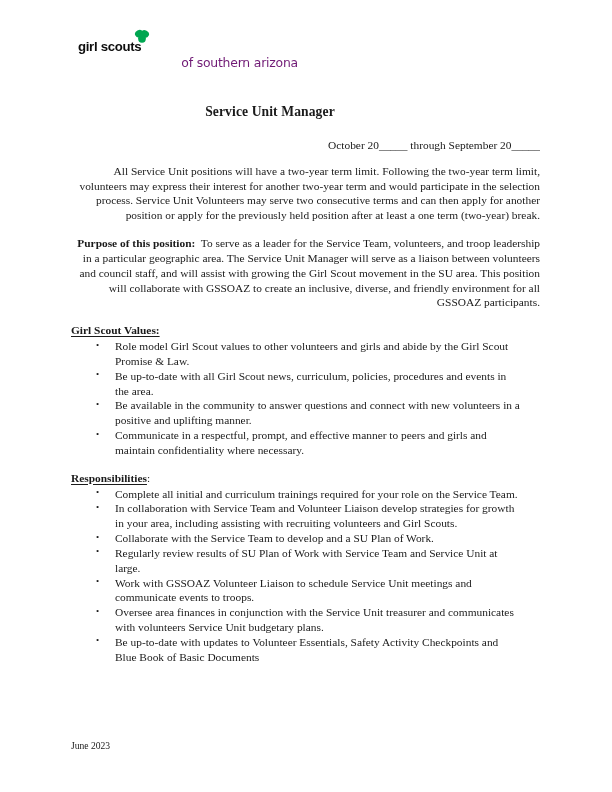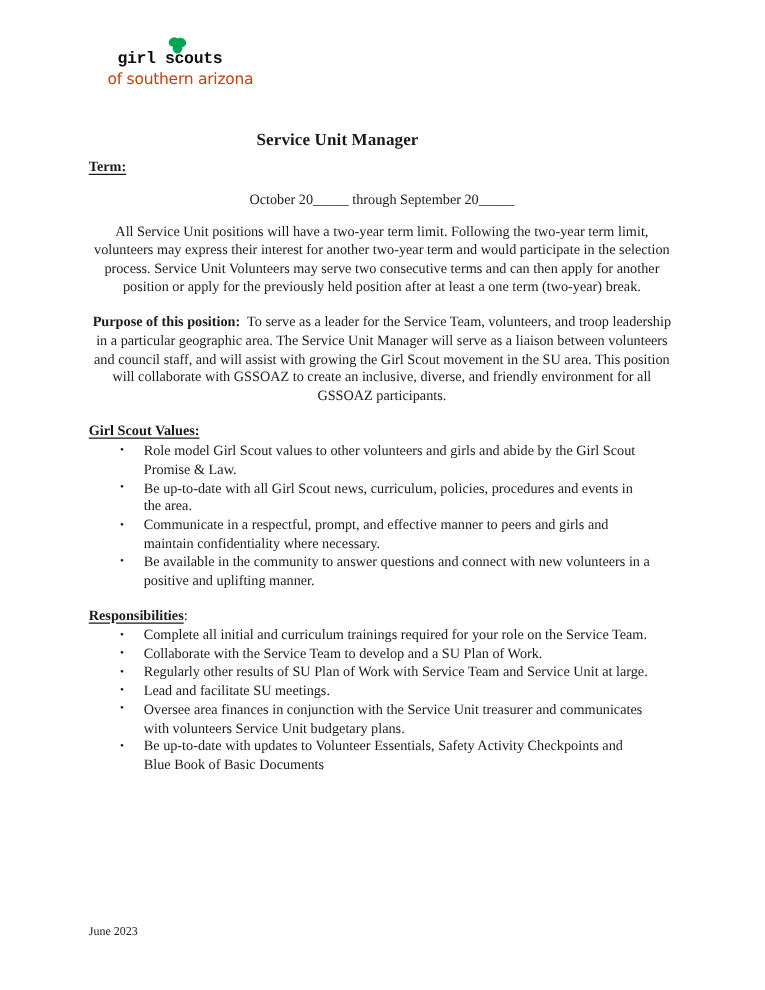--- a/index.html
+++ b/index.html
@@ -20,46 +20,46 @@
   
   .logo-block {
     position: absolute;
     left: 78px;
     top: 40px;
     width: 220px;
     height: 46px;
   }
   .logo-wordmark {
     position: relative;
-    font-family: Liberation Mono, monospace;
+    font-family: Liberation Sans, sans-serif;
     font-weight: bold;
     font-size: 13.2px;
     letter-spacing: -0.3px;
     color: #0d0d0d;
     line-height: 1;
     white-space: nowrap;
-    margin-left: 16px;
   }
   .logo-trefoil {
     position: absolute;
     left: 56px;
     top: -11px;
     width: 16px;
     height: 15px;
   }
   .logo-sub {
     margin-top: 4px;
     margin-left: 8px;
     font-family: "DejaVu Sans", sans-serif;
     font-weight: normal;
     font-size: 12.4px;
     letter-spacing: -0.2px;
-    color: #c2410c;
+    color: #701a75;
     line-height: 1;
     white-space: nowrap;
+    text-align: right;
   }
 
   
   .doc-title {
     position: absolute;
     left: 0;
     top: 104px;
     width: 540px;
     text-align: center;
     font-size: 13.6px;
@@ -77,21 +77,21 @@
     line-height: 1.30;
   }
 
   .heading {
     font-weight: bold;
     text-decoration: underline;
     text-underline-offset: 1.5px;
   }
   .para {
     margin: 0;
-    text-align: center;
+    text-align: right;
   }
   .spacer-md { height: 11px; }
   .spacer-lg { height: 13px; }
 
   .inline-head {
     font-weight: bold;
     text-underline-offset: 1.5px;
   }
 
   
@@ -139,48 +139,48 @@
         <ellipse cx="8.0" cy="9.6" rx="3.9" ry="4.2"></ellipse>
       </g>
     </svg>
     <div class="logo-sub">of southern arizona</div>
   </div>
 
   <div class="doc-title">Service Unit Manager</div>
 
   <div class="body-col">
 
-    <div class="heading">Term:</div>
     <div class="spacer-md"></div>
     <p class="para">October 20_____ through September 20_____</p>
     <div class="spacer-md"></div>
     <p class="para">All Service Unit positions will have a two-year term limit. Following the two-year term limit, volunteers may express their interest for another two-year term and would participate in the selection process. Service Unit Volunteers may serve two consecutive terms and can then apply for another position or apply for the previously held position after at least a one term (two-year) break.</p>
 
     <div class="spacer-lg"></div>
 
     <p class="para"><span class="inline-head">Purpose of this position:</span>&nbsp; <span>To serve as a leader for the Service Team, volunteers, and troop leadership in a particular geographic area. The Service Unit Manager will serve as a liaison between volunteers and council staff, and will assist with growing the Girl Scout movement in the SU area. This position will collaborate with GSSOAZ to create an inclusive, diverse, and friendly environment for all GSSOAZ participants.</span></p>
 
     <div class="spacer-lg"></div>
 
     <div class="heading">Girl Scout Values:</div>
     <ul class="bullets">
       <li>Role model Girl Scout values to other volunteers and girls and abide by the Girl Scout Promise &amp; Law.</li>
       <li>Be up-to-date with all Girl Scout news, curriculum, policies, procedures and events in the area.</li>
+      <li>Be available in the community to answer questions and connect with new volunteers in a positive and uplifting manner.</li>
       <li>Communicate in a respectful, prompt, and effective manner to peers and girls and maintain confidentiality where necessary.</li>
-      <li>Be available in the community to answer questions and connect with new volunteers in a positive and uplifting manner.</li>
     </ul>
 
     <div class="spacer-lg"></div>
 
     <div><span class="heading">Responsibilities</span><span>:</span></div>
     <ul class="bullets">
       <li>Complete all initial and curriculum trainings required for your role on the Service Team.</li>
+      <li>In collaboration with Service Team and Volunteer Liaison develop strategies for growth in your area, including assisting with recruiting volunteers and Girl Scouts.</li>
       <li>Collaborate with the Service Team to develop and a SU Plan of Work.</li>
-      <li>Regularly other results of SU Plan of Work with Service Team and Service Unit at large.</li>
-      <li>Lead and facilitate SU meetings.</li>
+      <li>Regularly review results of SU Plan of Work with Service Team and Service Unit at large.</li>
+      <li>Work with GSSOAZ Volunteer Liaison to schedule Service Unit meetings and communicate events to troops.</li>
       <li>Oversee area finances in conjunction with the Service Unit treasurer and communicates with volunteers Service Unit budgetary plans.</li>
       <li>Be up-to-date with updates to Volunteer Essentials, Safety Activity Checkpoints and Blue Book of Basic Documents</li>
     </ul>
 
   </div>
 
   <div class="footer">June 2023</div>
 
 </div>
 

